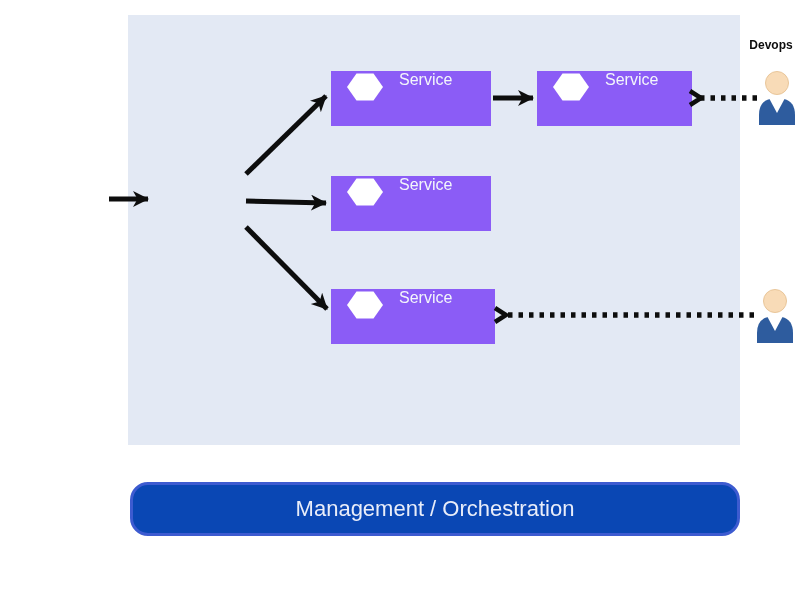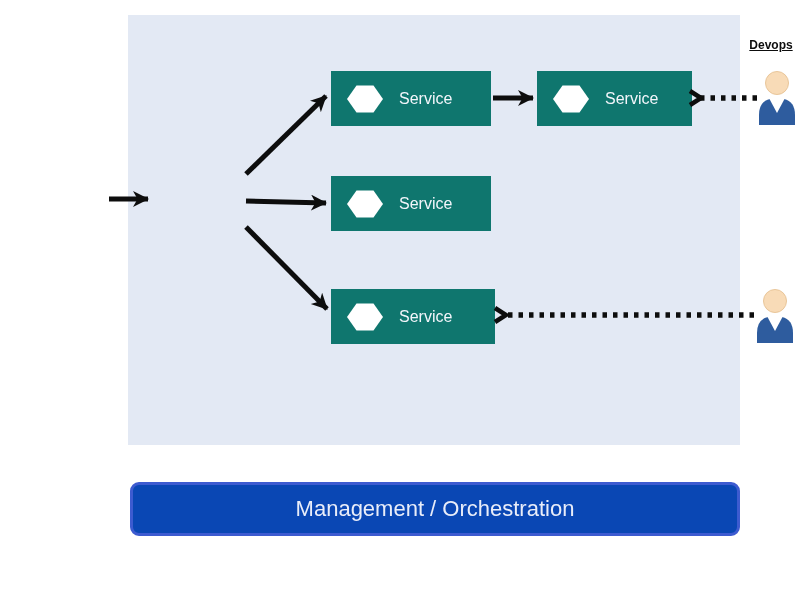--- a/index.html
+++ b/index.html
@@ -11,40 +11,40 @@
     position:absolute; left:128px; top:15px; width:612px; height:430px;
     background:#E3E9F4;
   }
   .diagram-title {
     position:absolute; left:128px; top:26px; width:612px;
     text-align:center; font-size:22px; font-weight:bold; color:#0d0d0d;
     letter-spacing:0.2px;
   }
   .devops-label {
     position:absolute; left:742px; top:38px; width:58px;
-    font-size:12px; font-weight:bold; color:#0d0d0d; text-align:center;text-decoration:underline;
+    font-size:12px; font-weight:bold; color:#0d0d0d; text-align:center;
   }
   .node {
-    position:absolute; background:#0f766e; color:#F3F6FB;
-    display:flex; align-items:center; justify-content:center;
+    position:absolute; background:#8b5cf6; color:#F3F6FB;
+    display:flex; justify-content:center;
     box-sizing:border-box;
   }
   .client-node { left:12px; top:155px; width:96px; height:89px; font-size:27px; font-weight:400; }
   .gateway-node { left:152px; top:155px; width:92px; height:89px;
     font-size:19px; line-height:1.35; text-align:center; padding:0 8px; }
   .service-node { height:55px; justify-content:flex-start; padding-left:15px; font-size:16px; }
   .service-1 { left:331px; top:71px;  width:160px; }
   .service-2 { left:537px; top:71px;  width:155px; }
   .service-3 { left:331px; top:176px; width:160px; }
   .service-4 { left:331px; top:289px; width:164px; }
   .service-node .hex { flex:0 0 auto; }
   .service-node .svc-label { margin-left:15px; }
   .management-bar {
     position:absolute; left:130px; top:482px; width:610px; height:54px;
-    background:#0A47B4; border:3px solid #3D5BD0; border-radius:9px;
+    background:#0A47B4; border:3px solid #3D5BD0; border-radius:18px;
     box-sizing:border-box; display:flex; align-items:center; justify-content:center;
     color:#E9EDF9; font-size:22px; font-weight:400;
   }
   .person { position:absolute; width:40px; height:56px; }
   .person-1 { left:757px; top:70px; }
   .person-2 { left:755px; top:288px; }
   #arrow-layer {
     position:absolute; left:0; top:0; width:800px; height:600px;
     pointer-events:none;
   }

